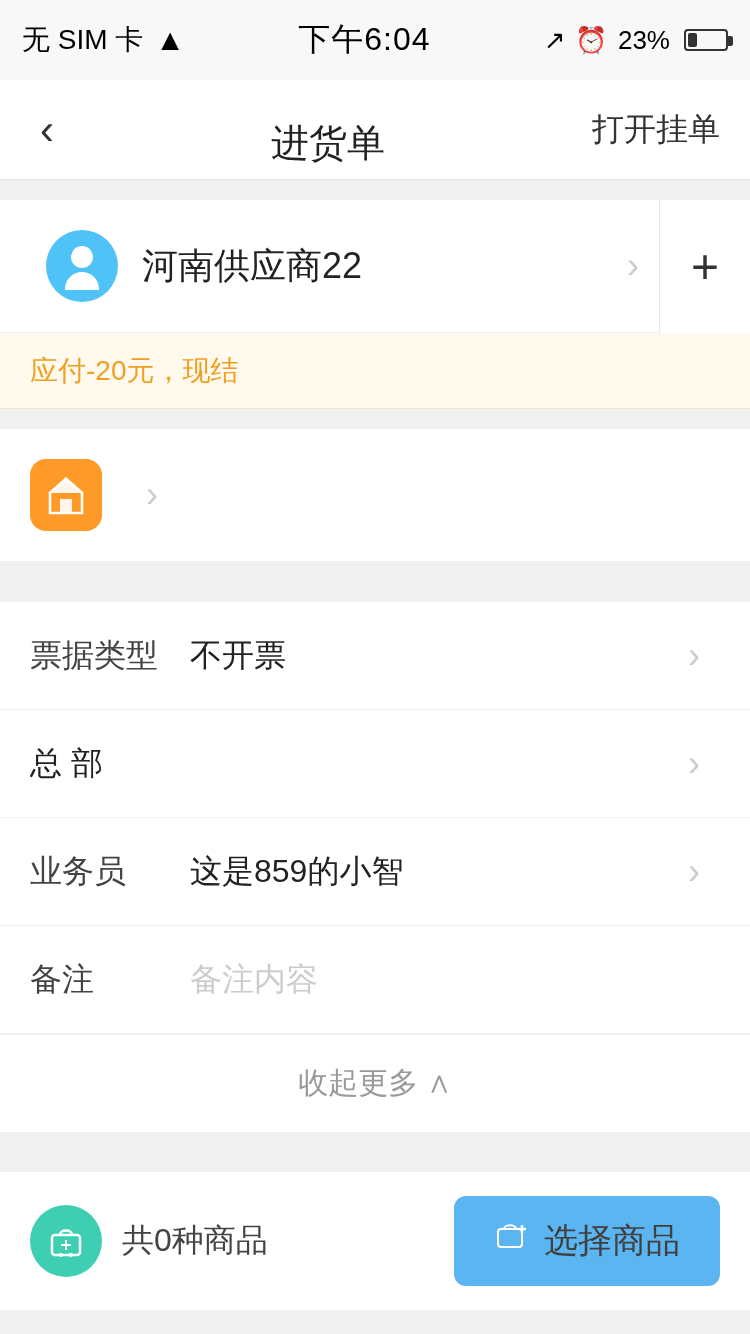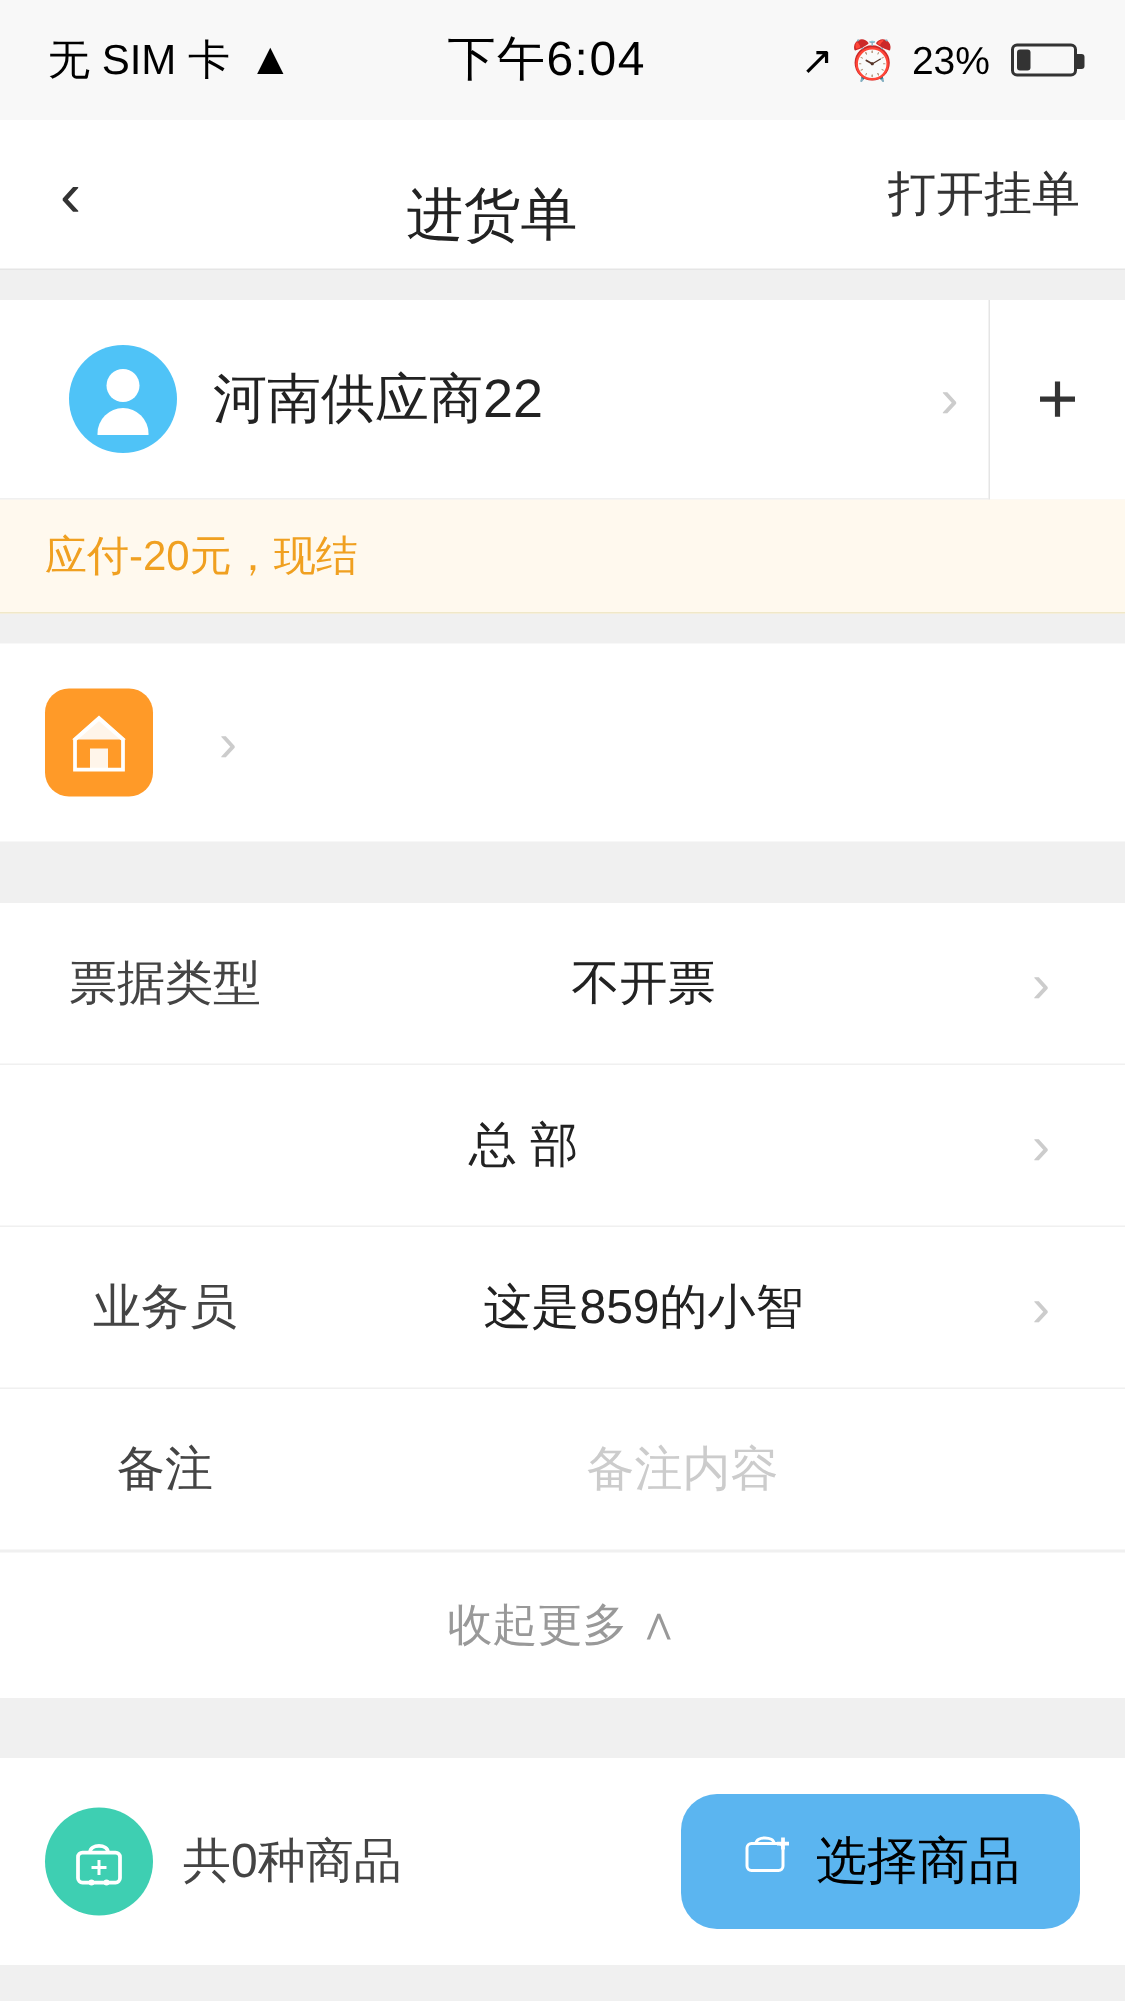--- a/index.html
+++ b/index.html
@@ -13,21 +13,21 @@
     }
 
     
     .status-bar {
       width: 750px;
       height: 80px;
       background: #f8f8f8;
       display: flex;
       align-items: center;
       justify-content: space-between;
-      padding: 0 32px;
+      padding: 0 22px;
       font-size: 28px;
       color: #000;
     }
     .status-left {
       display: flex;
       align-items: center;
       gap: 12px;
       font-size: 28px;
     }
     .wifi-icon { font-size: 30px; }
@@ -232,21 +232,20 @@
     .form-section {
       background: #fff;
       margin-top: 20px;
     }
     .form-row {
       display: flex;
       align-items: center;
       padding: 12px 30px;
       min-height: 108px;
       border-bottom: 1px solid #f0f0f0;
-      text-align: center;
     }
     .form-key {
       font-size: 32px;
       color: #444;
       width: 160px;
       flex-shrink: 0;
     }
     .form-value {
       font-size: 32px;
       color: #222;
@@ -291,24 +290,24 @@
       margin-right: 20px;
       flex-shrink: 0;
     }
     .product-count {
       font-size: 32px;
       color: #444;
       flex: 1;
     }
     .select-btn {
       background: #5bb5f0;
-      color: #000000;
+      color: #404040;
       font-size: 34px;
       padding: 22px 40px;
-      border-radius: 24px;
+      border-radius: 12px;
       display: flex;
       align-items: center;
       gap: 14px;
       cursor: pointer;
       border: none;
     }
     .select-btn-icon {
       font-size: 36px;
     }
 

